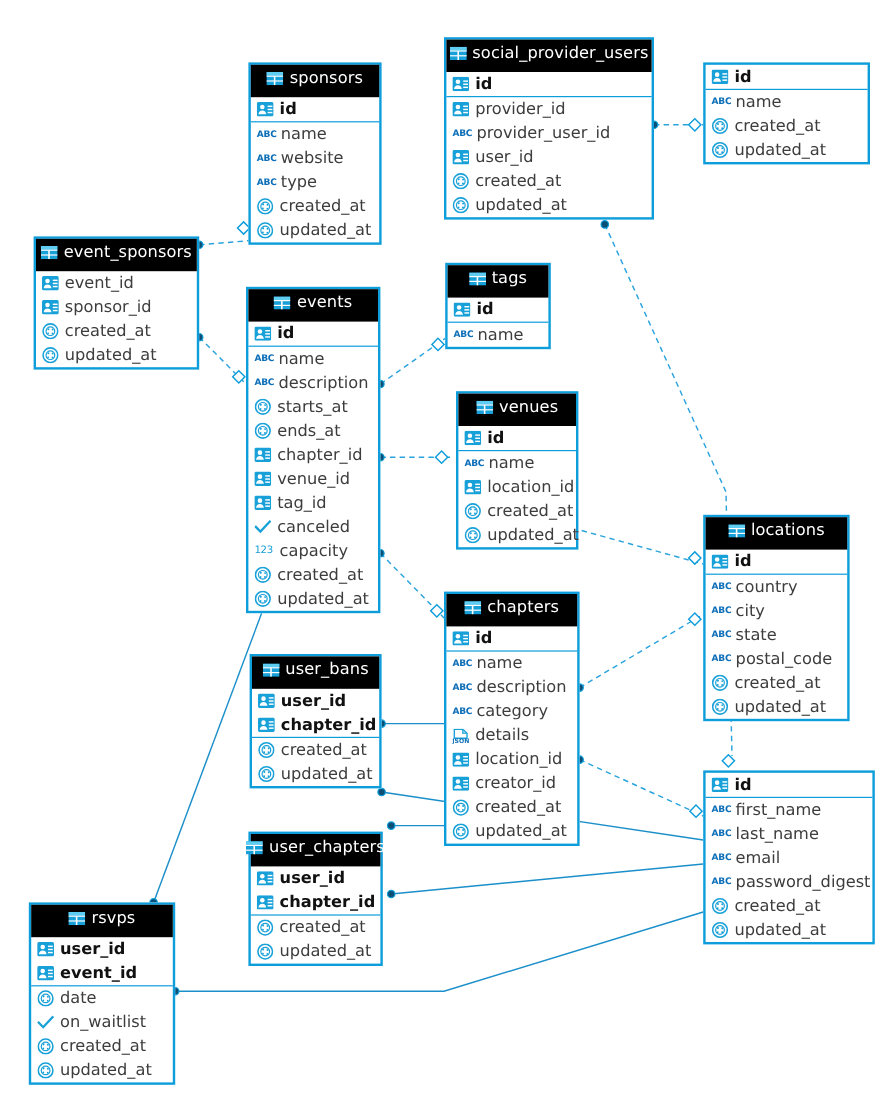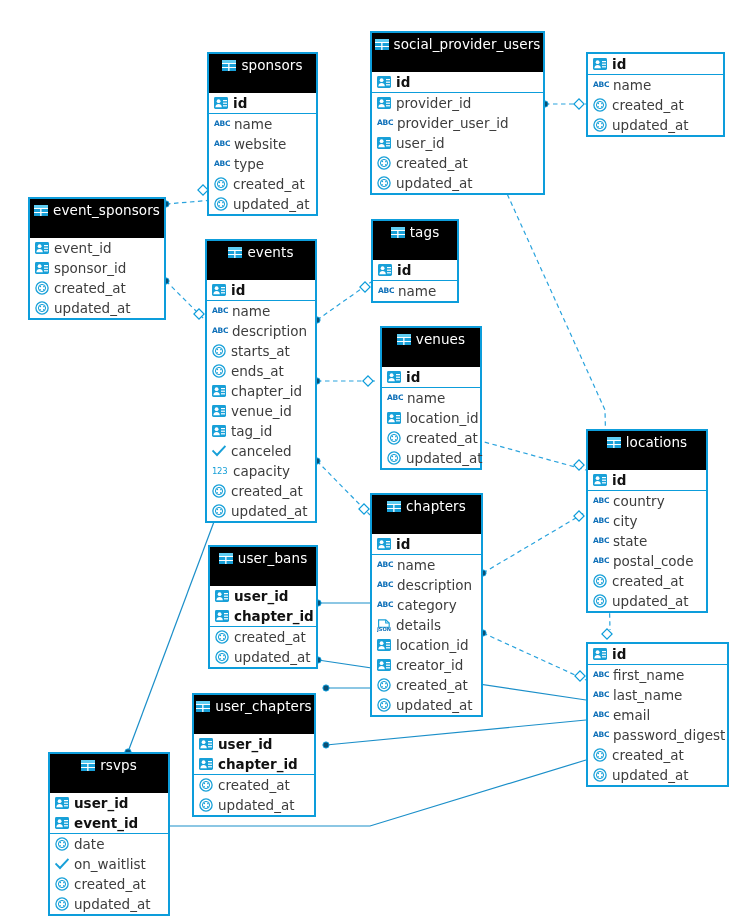--- a/index.html
+++ b/index.html
@@ -15,21 +15,21 @@
     background:#ffffff;
     border:2px solid #0d9ddb;
     box-sizing:border-box;
     z-index:5;
   }
   .table-header{
     background:#000000;
     color:#ffffff;
     font-size:13.5px;
     text-align:center;
-    padding:3px 8px 20px 8px;
+    padding:3px 8px 8px 8px;
     white-space:nowrap;
     display:flex;align-items:center;justify-content:center;gap:5px;
   }
   .table-header .tname{letter-spacing:.1px;}
   .pk-section{border-bottom:1.5px solid #0d9ddb;}
   .row{
     display:flex;align-items:center;gap:5px;
     padding:1px 6px 1px 5px;
     font-size:13.5px;
     color:#3d3d3d;
@@ -1010,21 +1010,21 @@
               <circle cx="5.3" cy="5.3" r=".85" fill="#18a0d8"></circle>
               <circle cx="8.9" cy="5.6" r=".8" fill="#18a0d8"></circle>
               <circle cx="5.1" cy="8.8" r=".8" fill="#18a0d8"></circle>
               <circle cx="8.8" cy="8.9" r=".8" fill="#18a0d8"></circle>
             </svg>
           </span>
           <span class="fname">updated_at</span>
         </div>
       </div>
     </div>
-    <div class="table" style="left: 192px; top: 693px; width: 124px;">
+    <div class="table" style="left: 207px; top: 693px; width: 112px;">
       <div class="table-header">
         <span class="ic icon-table">
           <svg viewBox="0 0 14 11">
             <rect x="0" y="0" width="14" height="11" fill="#18a0d8"></rect>
             <rect x="0" y="0" width="14" height="3" fill="#5fcdf2"></rect>
             <rect x="6.2" y="3.6" width="1.3" height="7.4" fill="#ffffff"></rect>
             <rect x="0" y="3" width="14" height="1" fill="#ffffff"></rect>
             <rect x="0" y="7" width="14" height="1" fill="#ffffff"></rect>
           </svg>
         </span>
@@ -1080,21 +1080,21 @@
               <circle cx="5.3" cy="5.3" r=".85" fill="#18a0d8"></circle>
               <circle cx="8.9" cy="5.6" r=".8" fill="#18a0d8"></circle>
               <circle cx="5.1" cy="8.8" r=".8" fill="#18a0d8"></circle>
               <circle cx="8.8" cy="8.9" r=".8" fill="#18a0d8"></circle>
             </svg>
           </span>
           <span class="fname">updated_at</span>
         </div>
       </div>
     </div>
-    <div class="table" style="left: 24px; top: 752px; width: 122px; margin-left: 24px;">
+    <div class="table" style="left: 24px; top: 752px; width: 122px;">
       <div class="table-header">
         <span class="ic icon-table">
           <svg viewBox="0 0 14 11">
             <rect x="0" y="0" width="14" height="11" fill="#18a0d8"></rect>
             <rect x="0" y="0" width="14" height="3" fill="#5fcdf2"></rect>
             <rect x="6.2" y="3.6" width="1.3" height="7.4" fill="#ffffff"></rect>
             <rect x="0" y="3" width="14" height="1" fill="#ffffff"></rect>
             <rect x="0" y="7" width="14" height="1" fill="#ffffff"></rect>
           </svg>
         </span>

